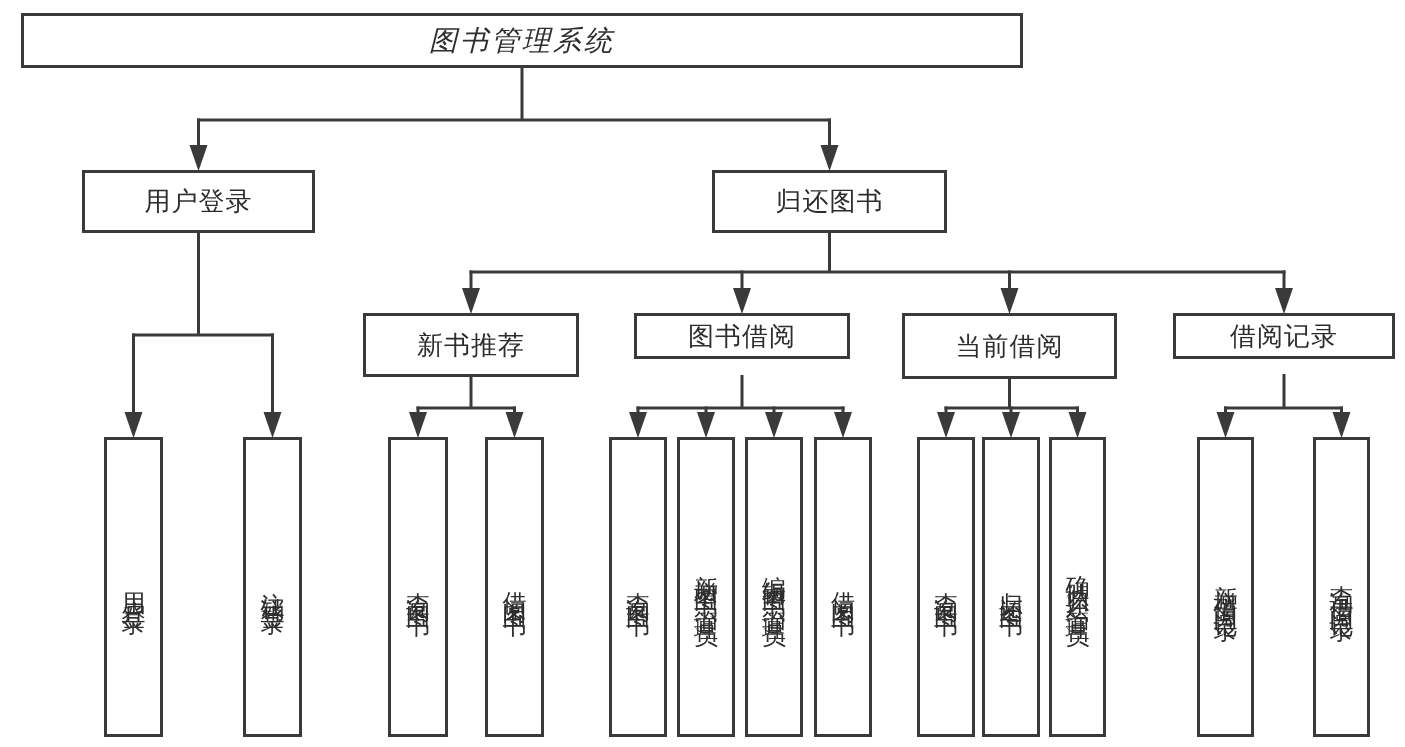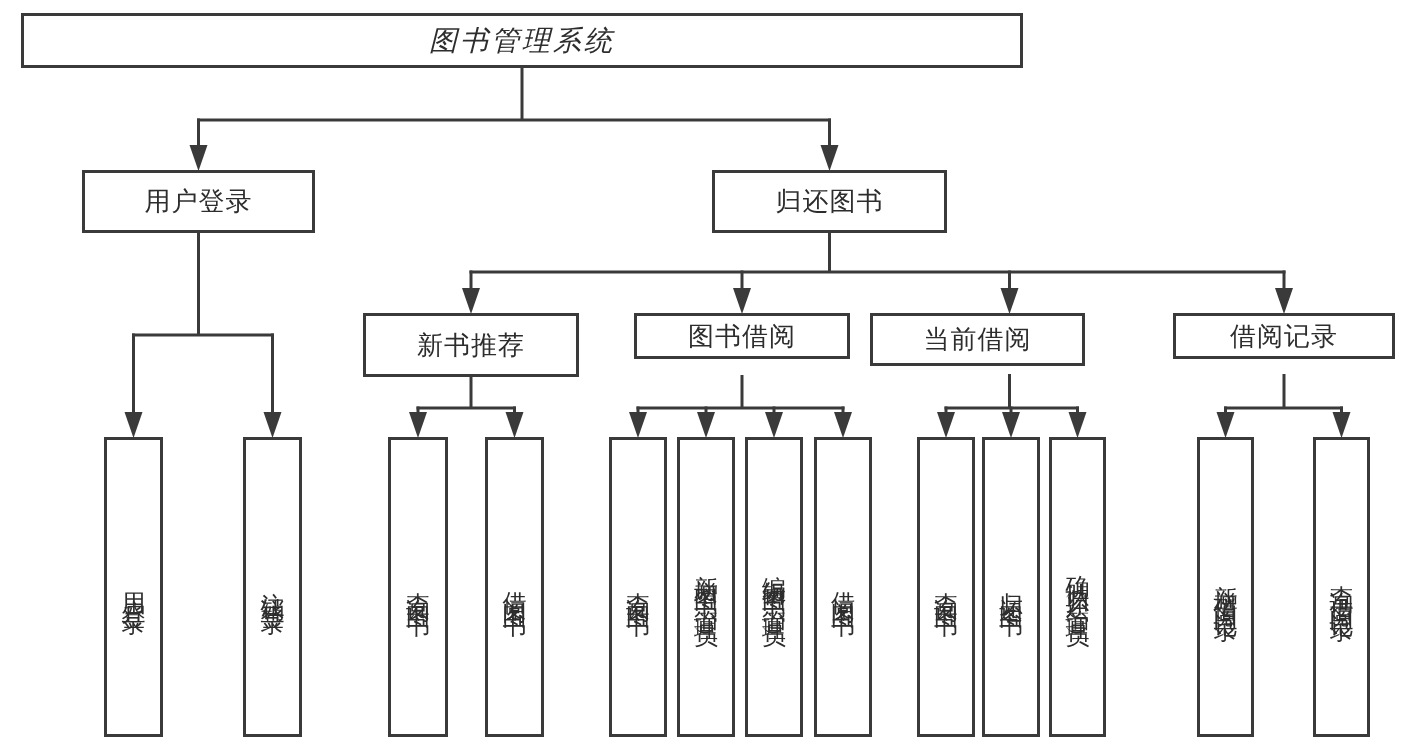--- a/index.html
+++ b/index.html
@@ -106,21 +106,21 @@
         <line x1="1341.5" y1="406.5" x2="1341.5" y2="423" stroke="#3a3a3a" stroke-width="3"></line>
         <polygon points="1332.5,412 1350.5,412 1341.5,438" fill="#3a3a3a"></polygon>
       </g>
     </svg>
   <div id="node-layer">
       <div class="node root" style="left: 21px; top: 13px; width: 1002px; height: 55px;">图书管理系统</div>
       <div class="node" style="left: 82px; top: 170px; width: 233px; height: 63px;">用户登录</div>
       <div class="node" style="left: 712px; top: 170px; width: 235px; height: 63px;">归还图书</div>
       <div class="node" style="left: 363px; top: 313px; width: 216px; height: 64px;">新书推荐</div>
       <div class="node" style="left: 634px; top: 313px; width: 216px; height: 46px;">图书借阅</div>
-      <div class="node" style="left: 870px; top: 313px; width: 215px; height: 53px;">当前借阅</div>
+      <div class="node" style="left: 902px; top: 313px; width: 215px; height: 66px;">当前借阅</div>
       <div class="node" style="left: 1173px; top: 313px; width: 222px; height: 46px; text-align: right;">借阅记录</div>
       <div class="node vertical" style="left: 104px; top: 437px; width: 59px; height: 300px;">用户登录</div>
       <div class="node vertical" style="left: 243px; top: 437px; width: 59px; height: 300px;">注销登录</div>
       <div class="node vertical" style="left: 388px; top: 437px; width: 60px; height: 300px;">查询图书</div>
       <div class="node vertical" style="left: 485px; top: 437px; width: 59px; height: 300px;">借阅图书</div>
       <div class="node vertical" style="left: 609px; top: 437px; width: 58px; height: 300px;">查询图书</div>
       <div class="node vertical" style="left: 677px; top: 437px; width: 58px; height: 300px;">新增图书（管理员）</div>
       <div class="node vertical" style="left: 745px; top: 437px; width: 58px; height: 300px;">编辑图书（管理员）</div>
       <div class="node vertical" style="left: 814px; top: 437px; width: 58px; height: 300px;">借阅图书</div>
       <div class="node vertical" style="left: 917px; top: 437px; width: 58px; height: 300px;">查询图书</div>

